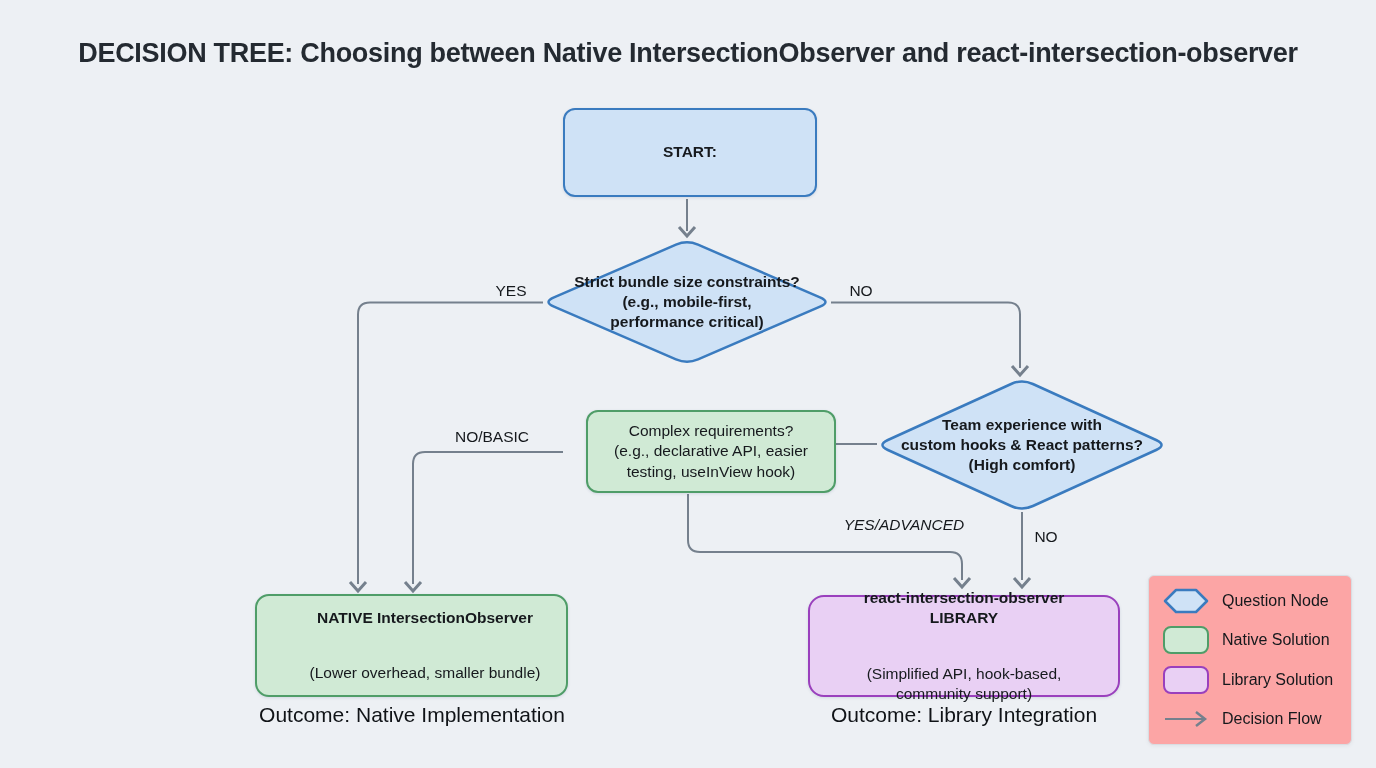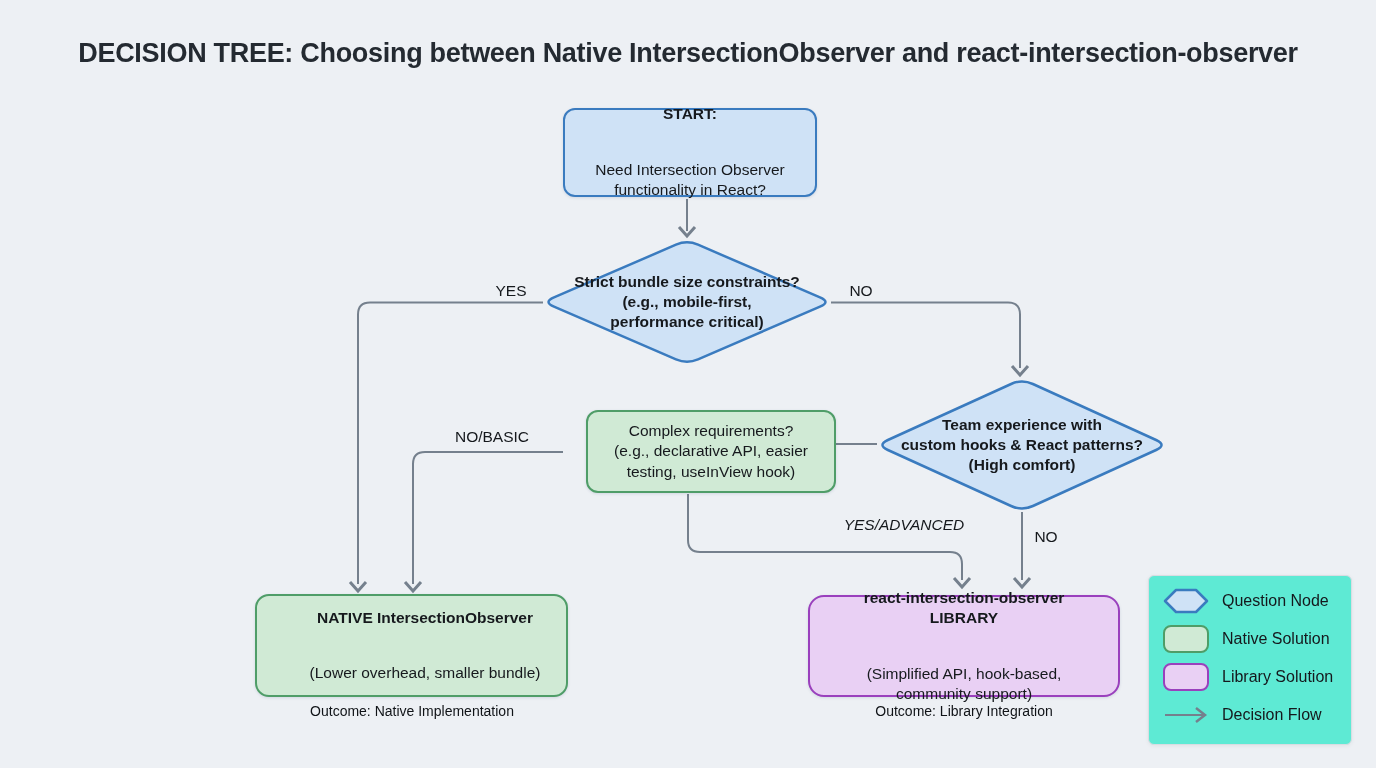--- a/index.html
+++ b/index.html
@@ -47,29 +47,29 @@
     font-size:15.5px;line-height:1.3;white-space:pre-line;font-weight:bold;
   }
   .diamond-text.d1{left:687px;top:302px;width:260px;}
   .diamond-text.d2{left:1022px;top:445px;width:290px;}
   .edge-label{
     position:absolute;transform:translate(-50%,-50%);
     font-size:15.5px;color:#15181c;white-space:nowrap;
   }
   .outcome{
     position:absolute;transform:translateX(-50%);top:703px;
-    font-size:14px;color:#101317;white-space:nowrap;
+    font-size:21px;color:#101317;white-space:nowrap;
   }
   .outcome.native{left:412px;}
   .outcome.library{left:964px;}
   .legend{
     position:absolute;left:1148px;top:575px;width:204px;height:170px;
-    box-sizing:border-box;background:#5eead4;border:1px solid #d9dde2;border-radius:6px;
+    box-sizing:border-box;background:#fca5a5;border:1px solid #d9dde2;border-radius:6px;
     box-shadow:0 1px 4px rgba(0,0,0,0.06);
-    display:flex;flex-direction:column;justify-content:flex-start;gap:9px;padding:10px 0 10px 14px;
+    display:flex;flex-direction:column;justify-content:space-between;gap:9px;padding:10px 0 10px 14px;
   }
   .legend-row{display:flex;align-items:center;gap:13px;height:29px;}
   .legend-label{font-size:16px;color:#15181c;}
   .swatch{width:46px;height:28px;flex:0 0 46px;}
   .swatch-rect{box-sizing:border-box;border-radius:8px;}
   .swatch-native{background:var(--native-fill,#d0ead5);border:2.5px solid var(--native-border,#4f9d68);}
   .swatch-library{background:var(--library-fill,#e9d0f4);border:2.5px solid var(--library-border,#9a40bd);}
 </style>
 </head>
 <body>
@@ -100,22 +100,20 @@
 
     <path class="edge" d="M1022,512 V580"></path>
     <path class="arrowhead" d="M1014,578 L1022,587 L1030,578"></path>
 
     <path class="diamond-shape" d="M698,244.7 L820,297.3 Q831,302 820,306.7 L698,359.3 Q687,364 676,359.3 L554,306.7 Q543,302 554,297.3 L676,244.7 Q687,240 698,244.7 Z"></path>
     <path class="diamond-shape" d="M1032.9,384 L1156.1,440 Q1167,445 1156.1,450 L1032.9,506 Q1022,511 1011.1,506 L887.9,450 Q877,445 887.9,440 L1011.1,384 Q1022,379 1032.9,384 Z"></path>
   </svg>
 
   <div class="node node-start">
     <div class="node-title">START:</div>
-    <div class="node-body">Need Intersection Observer
-functionality in React?</div>
   </div>
 
   <div class="diamond-text d1">Strict bundle size constraints?
 (e.g., mobile-first,
 performance critical)</div>
   <div class="diamond-text d2">Team experience with
 custom hooks &amp; React patterns?
 (High comfort)</div>
 
   <div class="node node-complex">

